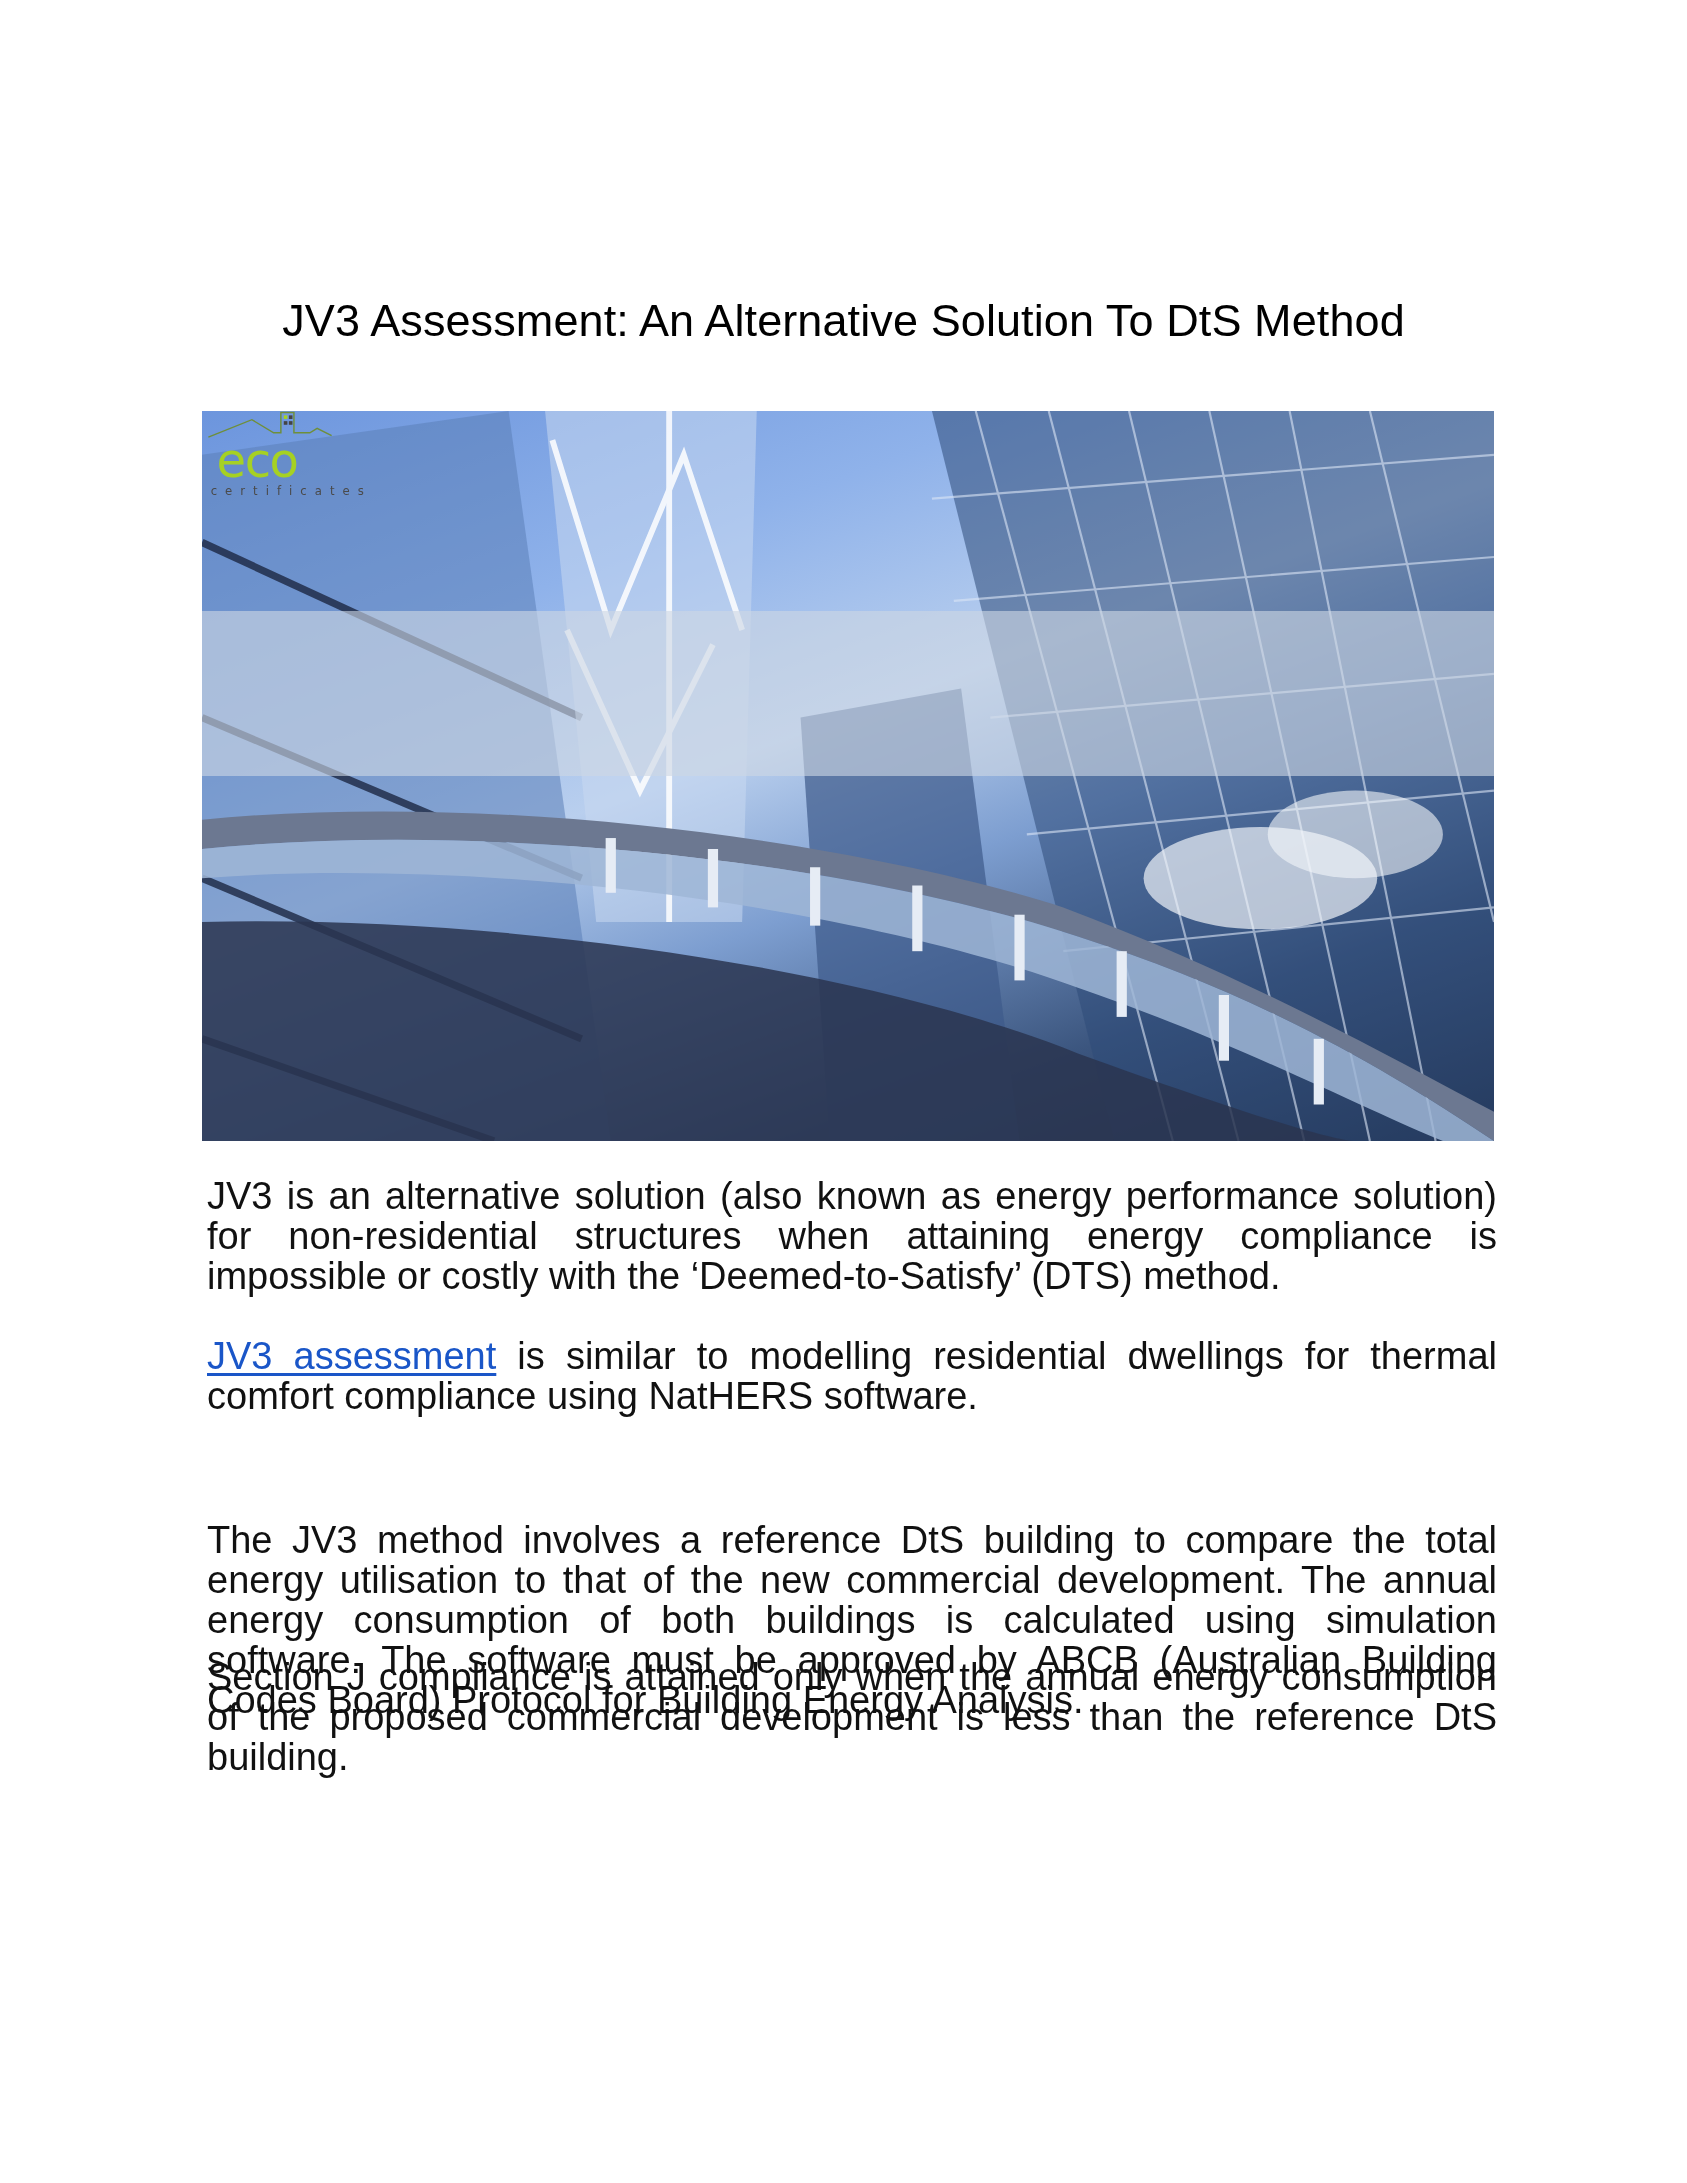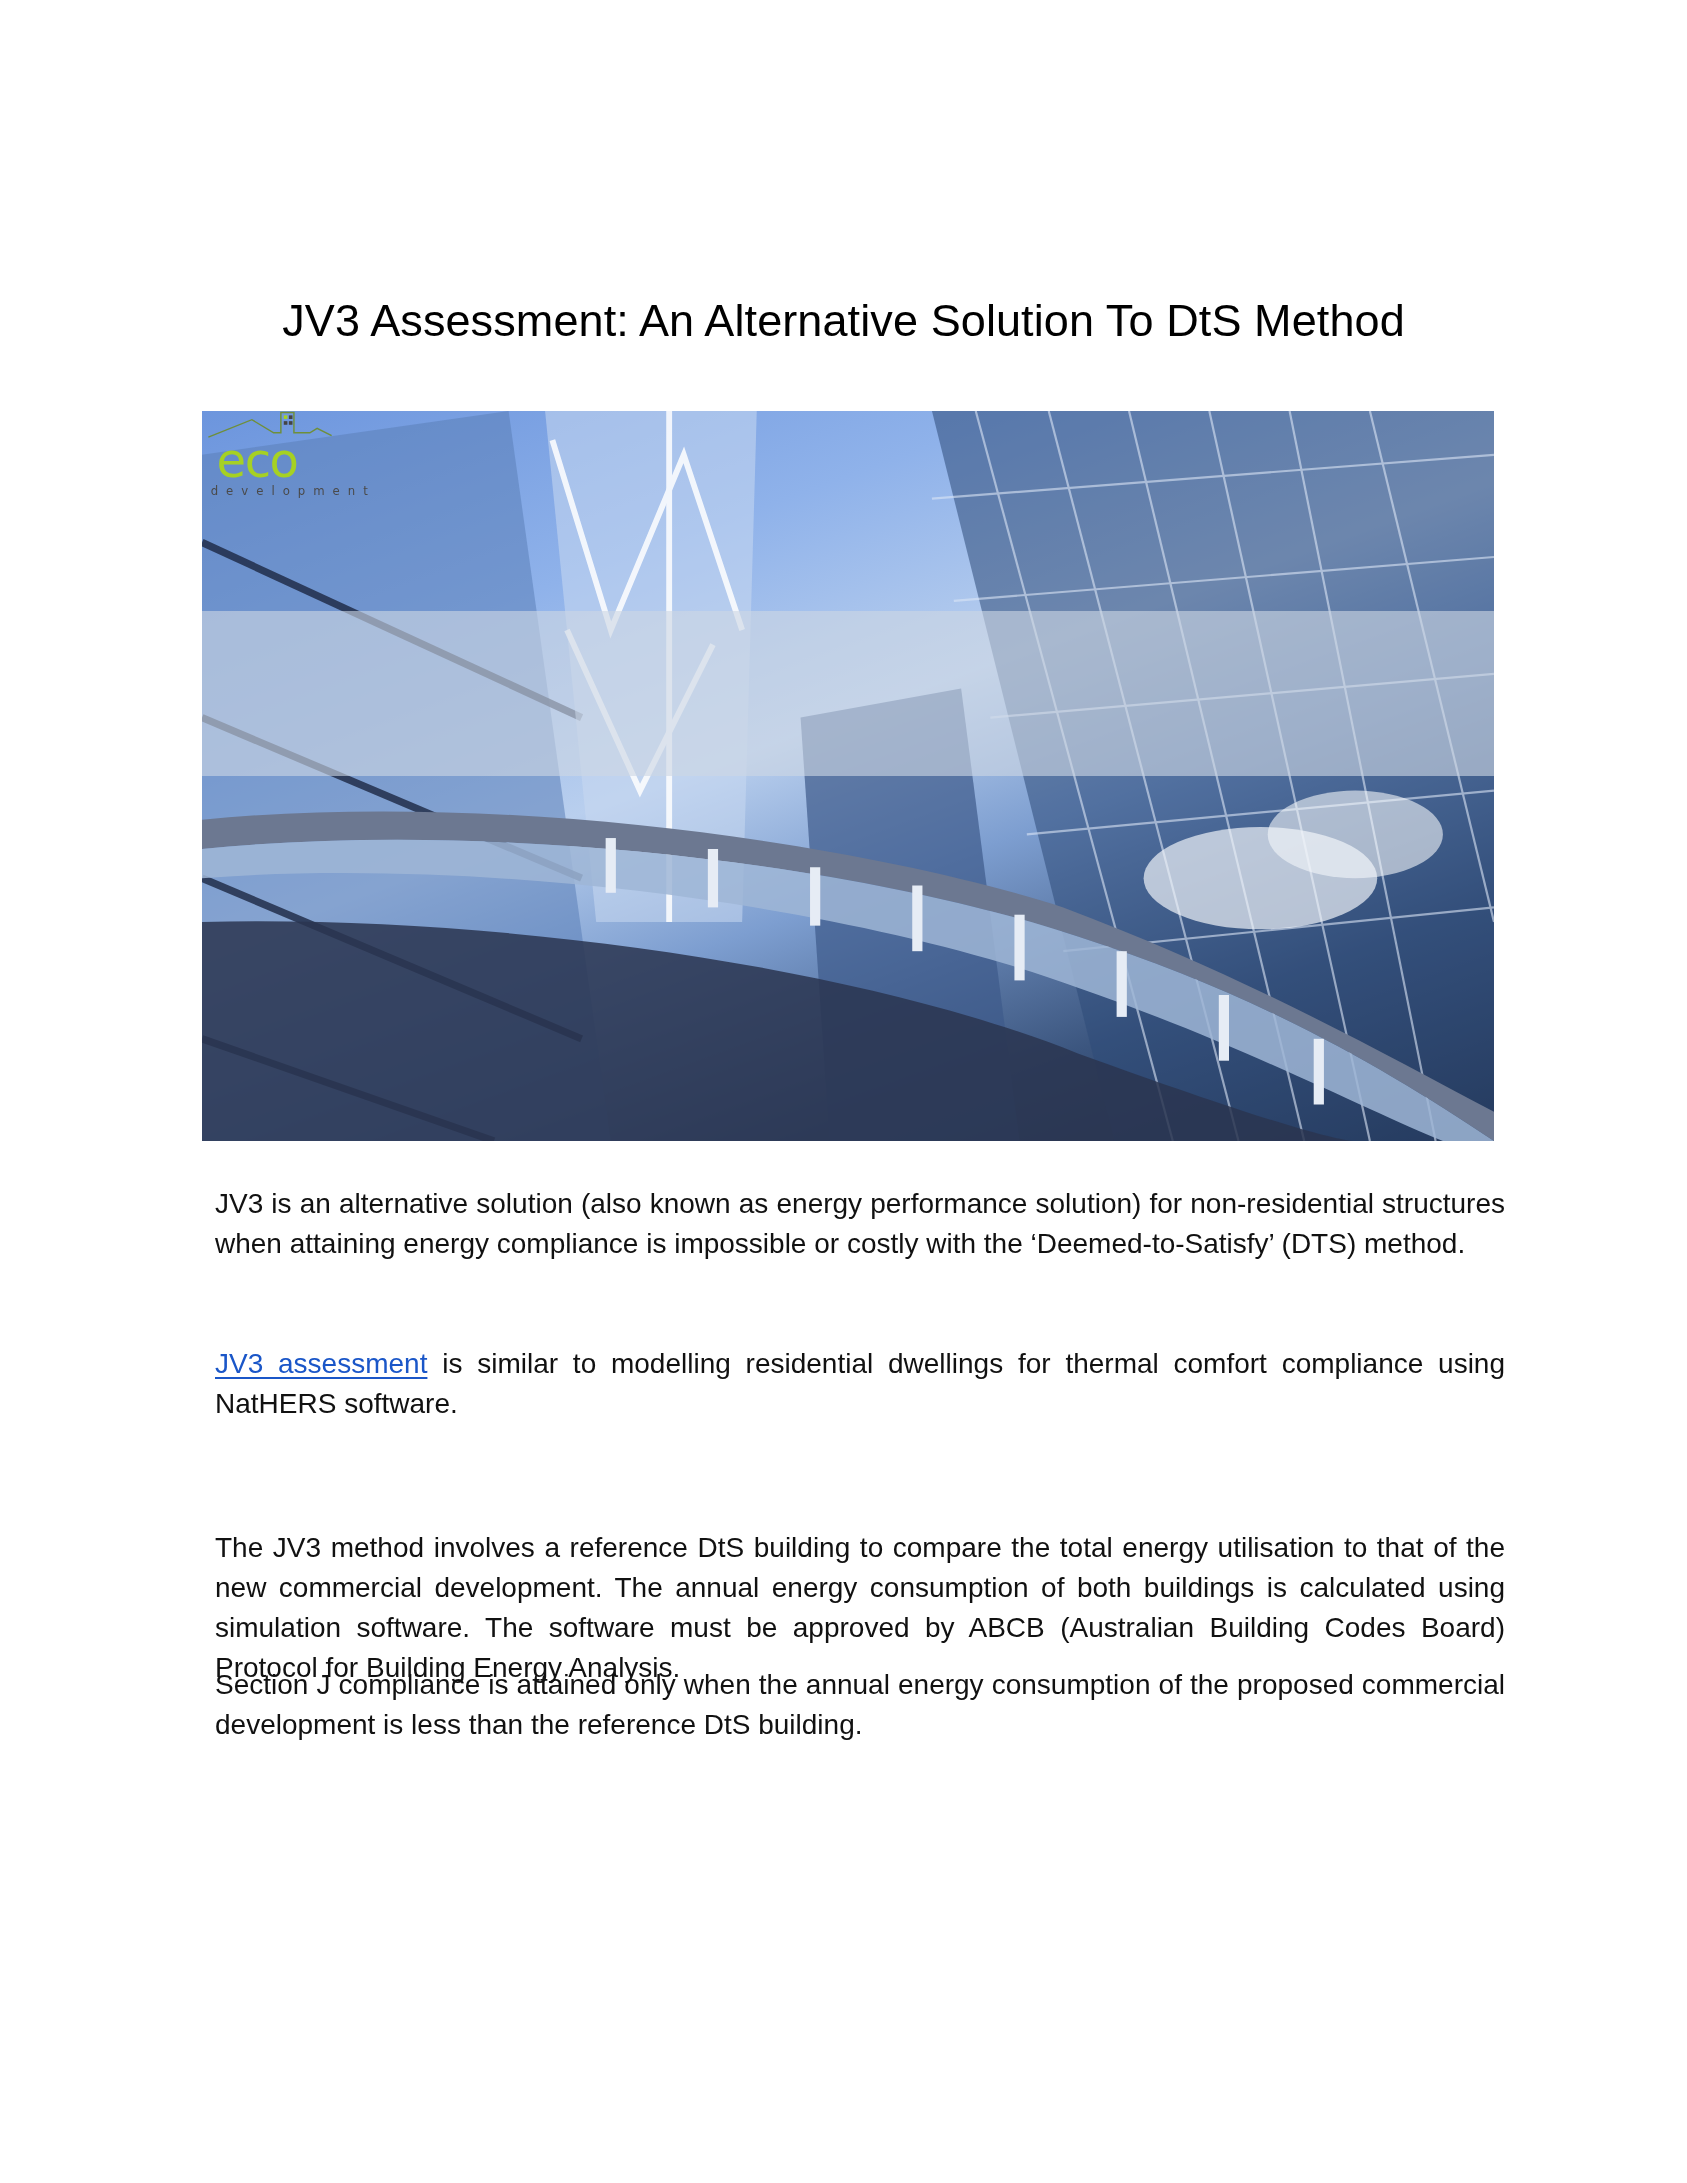--- a/index.html
+++ b/index.html
@@ -16,21 +16,21 @@
   .banner { position:absolute; left:0; top:200px; width:1292px; height:165px;
             background:rgba(205,215,228,0.62); }
   .banner-text { position:absolute; left:0; width:1292px; top:210px; text-align:center;
                  font-family:"DejaVu Sans", sans-serif; font-weight:bold; font-size:63px;
                  line-height:69px; letter-spacing:-3.6px; color:#000; }
   .logo { position:absolute; left:5.8px; top:0; width:153px; height:95px; }
   .logo-eco { position:absolute; left:8.8px; top:25px; font-family:"DejaVu Sans", sans-serif;
               font-weight:normal; font-size:48px; line-height:48px; color:#a6d123; letter-spacing:-1.5px; }
   .logo-sub { position:absolute; left:2.9px; top:73px; font-family:"DejaVu Sans", sans-serif;
               font-size:11.7px; letter-spacing:8px; color:#4a4a4a; }
-  .body-text { position:absolute; left:199px; width:1290px; margin:16px; font-size:28px; line-height:40px;
+  .body-text { position:absolute; left:199px; width:1290px; margin:8px; font-size:38px; line-height:40px;
                text-align:justify; color:#111; }
   .link { color:#1a56c8; font-weight:normal; text-decoration:underline; text-underline-offset:4.4px; }
 </style>
 </head>
 <body>
 
 <h1 class="page-title">JV3 Assessment: An Alternative Solution To DtS Method</h1>
 
 <div class="hero">
   <svg class="scene" viewBox="0 0 1770 1000" preserveAspectRatio="none">
@@ -87,21 +87,21 @@
 
   <div class="logo">
     <svg width="153" height="29" style="position:absolute;left:0;top:0" viewBox="0 0 210 40">
       <polyline points="0,36 60,12 90,30 100,30 100,2 118,2 118,30 140,30 150,24 170,34" fill="none" stroke="#6f8f3a" stroke-width="2"></polyline>
       <rect x="104" y="6" width="5" height="5" fill="#a6d123"></rect>
       <rect x="111" y="6" width="5" height="5" fill="#444"></rect>
       <rect x="104" y="14" width="5" height="5" fill="#444"></rect>
       <rect x="111" y="14" width="5" height="5" fill="#444"></rect>
     </svg>
     <div class="logo-eco">eco</div>
-    <div class="logo-sub">development</div>
+    <div class="logo-sub">certificates</div>
   </div>
 
   <div class="banner"></div>
 </div>
 
 <p class="body-text" style="top:1168px">JV3 is an alternative solution (also known as energy performance solution) for non-residential structures when attaining energy compliance is impossible or costly with the ‘Deemed-to-Satisfy’ (DTS) method.</p>
 
 <p class="body-text" style="top:1328px"><a class="link" href="#">JV3 assessment</a><span> is similar to modelling residential dwellings for thermal comfort compliance using NatHERS software.</span></p>
 
 <p class="body-text" style="top:1512px">The JV3 method involves a reference DtS building to compare the total energy utilisation to that of the new commercial development. The annual energy consumption of both buildings is calculated using simulation software. The software must be approved by ABCB (Australian Building Codes Board) Protocol for Building Energy Analysis.</p>

